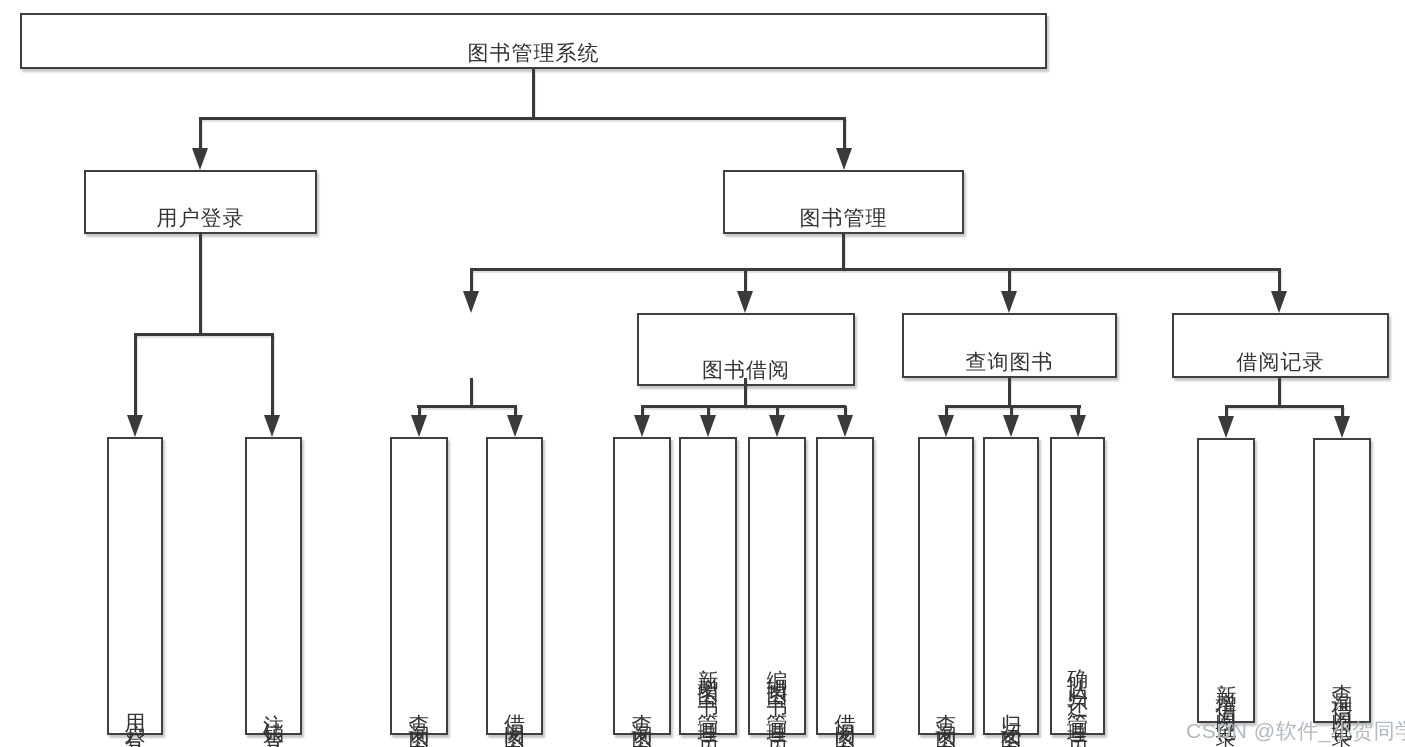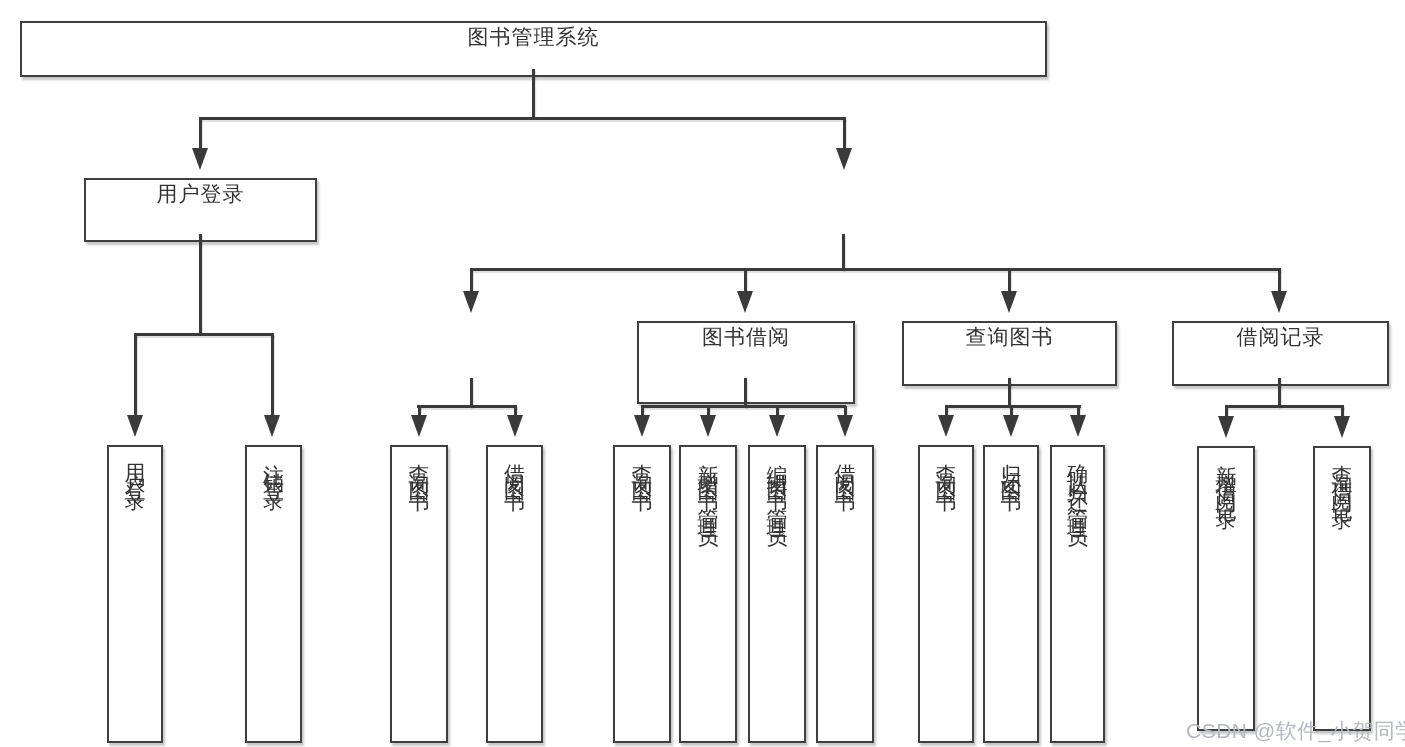--- a/index.html
+++ b/index.html
@@ -9,21 +9,21 @@
   html,body{margin:0;padding:0;background:var(--background);}
   .canvas{
     position:relative;width:1405px;height:747px;overflow:hidden;
     background:var(--background);
     font-family:"Liberation Sans",sans-serif;color:var(--text);
   }
   .box{
     position:absolute;box-sizing:border-box;background:#fff;
     border:2.5px solid var(--border);
     box-shadow:2px 3px 2px rgba(0,0,0,0.22);
-    display:flex;align-items:flex-start;justify-content:center;margin-top:8px;
+    display:flex;align-items:flex-end;justify-content:center;
   }
   .hbox{font-size:21px;letter-spacing:1px;white-space:nowrap;}
   .vbox .vtext{
     writing-mode:vertical-rl;text-orientation:mixed;
     font-size:21px;line-height:1.15;letter-spacing:9px;white-space:nowrap;
   }
   .ln{position:absolute;background:var(--line);box-shadow:1px 2px 1px rgba(0,0,0,0.12);}
   .arr{
     position:absolute;width:0;height:0;
     border-left:8px solid transparent;border-right:8px solid transparent;
@@ -46,40 +46,43 @@
   <div class="ln" style="left:532px;top:69px;width:2.5px;height:49px"></div>
   <div class="ln" style="left:199px;top:117px;width:647px;height:2.5px"></div>
   <div class="ln" style="left:199px;top:118px;width:2.5px;height:33px"></div>
   <div class="ln" style="left:843px;top:118px;width:2.5px;height:33px"></div>
   <div class="arr" style="left:192px;top:148px"></div>
   <div class="arr" style="left:836px;top:148px"></div>
 
   <div class="box hbox" style="left:84px;top:170px;width:233px;height:64px">
     <span>用户登录</span>
   </div>
+  <div class="box hbox" style="left:723px;top:170px;width:241px;height:64px">
+    <span>图书管理</span>
+  </div>
 
   <div class="ln" style="left:199px;top:234px;width:2.5px;height:100px"></div>
   <div class="ln" style="left:134px;top:333px;width:140px;height:2.5px"></div>
   <div class="ln" style="left:134px;top:334px;width:2.5px;height:84px"></div>
   <div class="ln" style="left:271px;top:334px;width:2.5px;height:84px"></div>
   <div class="arr" style="left:127px;top:415px"></div>
   <div class="arr" style="left:264px;top:415px"></div>
 
   <div class="ln" style="left:842px;top:234px;width:2.5px;height:36px"></div>
   <div class="ln" style="left:470px;top:268px;width:811px;height:2.5px"></div>
   <div class="ln" style="left:470px;top:269px;width:2.5px;height:26px"></div>
   <div class="ln" style="left:744px;top:269px;width:2.5px;height:26px"></div>
   <div class="ln" style="left:1008px;top:269px;width:2.5px;height:26px"></div>
   <div class="ln" style="left:1278px;top:269px;width:2.5px;height:26px"></div>
   <div class="arr" style="left:463px;top:291px"></div>
   <div class="arr" style="left:737px;top:291px"></div>
   <div class="arr" style="left:1001px;top:291px"></div>
   <div class="arr" style="left:1271px;top:291px"></div>
 
-  <div class="box hbox" style="left:637px;top:313px;width:218px;height:83px">
+  <div class="box hbox" style="left:637px;top:313px;width:218px;height:73px">
     <span>图书借阅</span>
   </div>
   <div class="box hbox" style="left:902px;top:313px;width:215px;height:65px">
     <span>查询图书</span>
   </div>
   <div class="box hbox" style="left:1172px;top:313px;width:217px;height:65px">
     <span>借阅记录</span>
   </div>
 
   <div class="ln" style="left:470px;top:378px;width:2.5px;height:29px"></div>

